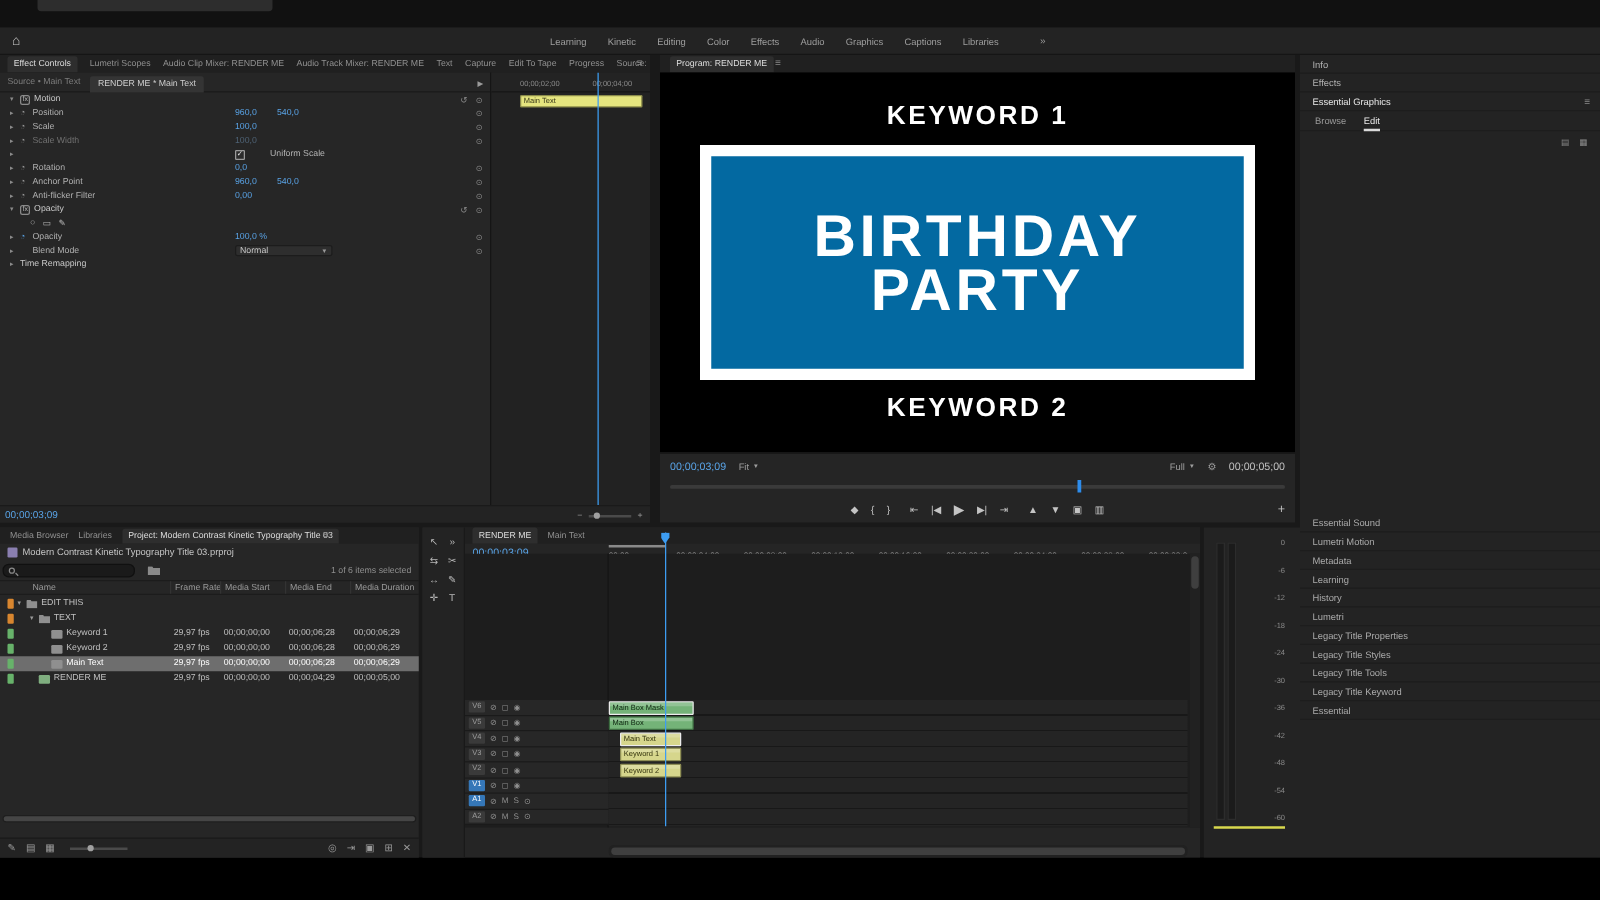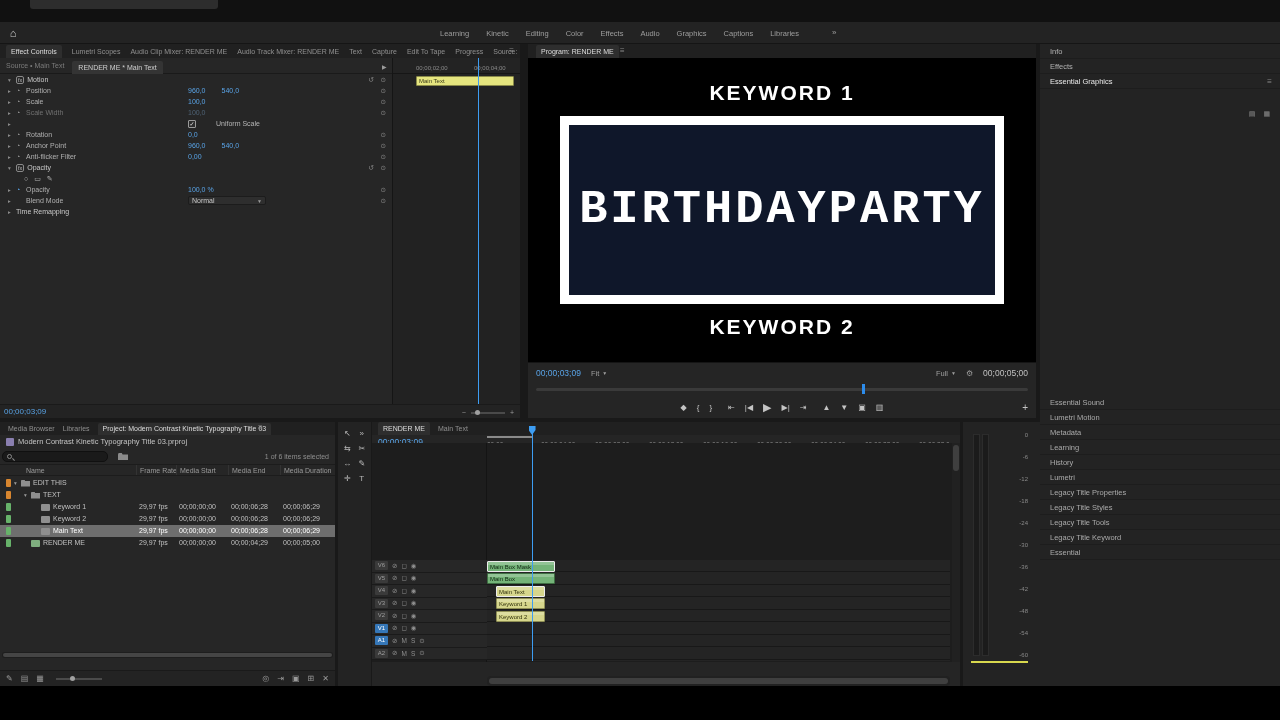--- a/index.html
+++ b/index.html
@@ -60,21 +60,21 @@
   .ec-ruler { position:relative; height:16px; background:#232323; border-bottom:1px solid #161616; }
   .ec-rl { position:absolute; bottom:2px; font-size:6px; color:#8a8a8a; white-space:nowrap; }
   .ec-clip { position:absolute; left:23px; top:18px; width:98px; height:10px; background:#e5e57f; border:1px solid #8a8a4a; border-radius:1px; font-size:6px; line-height:8px; color:#3a3a1a; padding-left:2px; overflow:hidden; white-space:nowrap; }
   .ec-ph { position:absolute; left:85px; top:0; bottom:0; width:1px; background:#3d9df2; }
   .ec-exp { position:absolute; left:382px; top:5px; font-size:6px; color:#9a9a9a; }
 
   
   #pm-panel { position:absolute; left:528px; top:58px; width:508px; height:360px; background:#1b1b1b; }
   #pm-video { position:absolute; left:0; top:0; width:508px; height:304px; background:#000; display:flex; flex-direction:column; align-items:center; justify-content:center; gap:11px; }
   .kw { color:#fff; font-weight:bold; font-size:21px; letter-spacing:2px; }
-  .tbox { width:444px; height:188px; border:9px solid #fff; background:#0f172a; display:flex; flex-direction:row; align-items:center; justify-content:center;font-family:Liberation Mono, monospace; }
+  .tbox { width:444px; height:188px; border:9px solid #fff; background:#0369a1; display:flex; flex-direction:column; align-items:center; justify-content:center; }
   .tline { color:#fff; font-weight:bold; font-size:47px; letter-spacing:3px; line-height:0.92; }
   #pm-controls { position:absolute; left:0; top:304px; width:508px; height:56px; background:#252525; border-top:1px solid #151515; }
   .pm-row1 { height:20px; display:flex; align-items:center; padding:0 8px; gap:10px; }
   .tc { color:#59a3e6; font-size:8.5px; }
   .dd { display:flex; gap:3px; align-items:center; color:#9e9e9e; font-size:7.5px; }
   .dd .caret { font-size:5px; }
   .sp { flex:1; }
   .gear { color:#9a9a9a; font-size:8px; }
   .dur { color:#c0c0c0; }
   .pm-scrub { position:relative; height:12px; }
@@ -686,20 +686,24 @@
         <span class="mlabel">-54</span>
         <span class="mlabel">-60</span>
       </div>
     <div class="mzero"></div>
   </div>
 
   <div id="sidebar">
     <div class="sb-h">Info</div>
     <div class="sb-h">Effects</div>
     <div class="sb-h active"><span>Essential Graphics</span><span class="pmenu">≡</span></div>
+    <div class="eg-tabs">
+      <span class="eg-tab">Browse</span>
+      <span class="eg-tab active">Edit</span>
+    </div>
     <div class="eg-toolbar">
       <span>▤</span>
       <span>▦</span>
     </div>
     <div class="eg-content"></div>
     <div class="sb-bottom">
 
     <div class="sb-h">Essential Sound</div>
         <div class="sb-h">Lumetri Motion</div>
         <div class="sb-h">Metadata</div>

